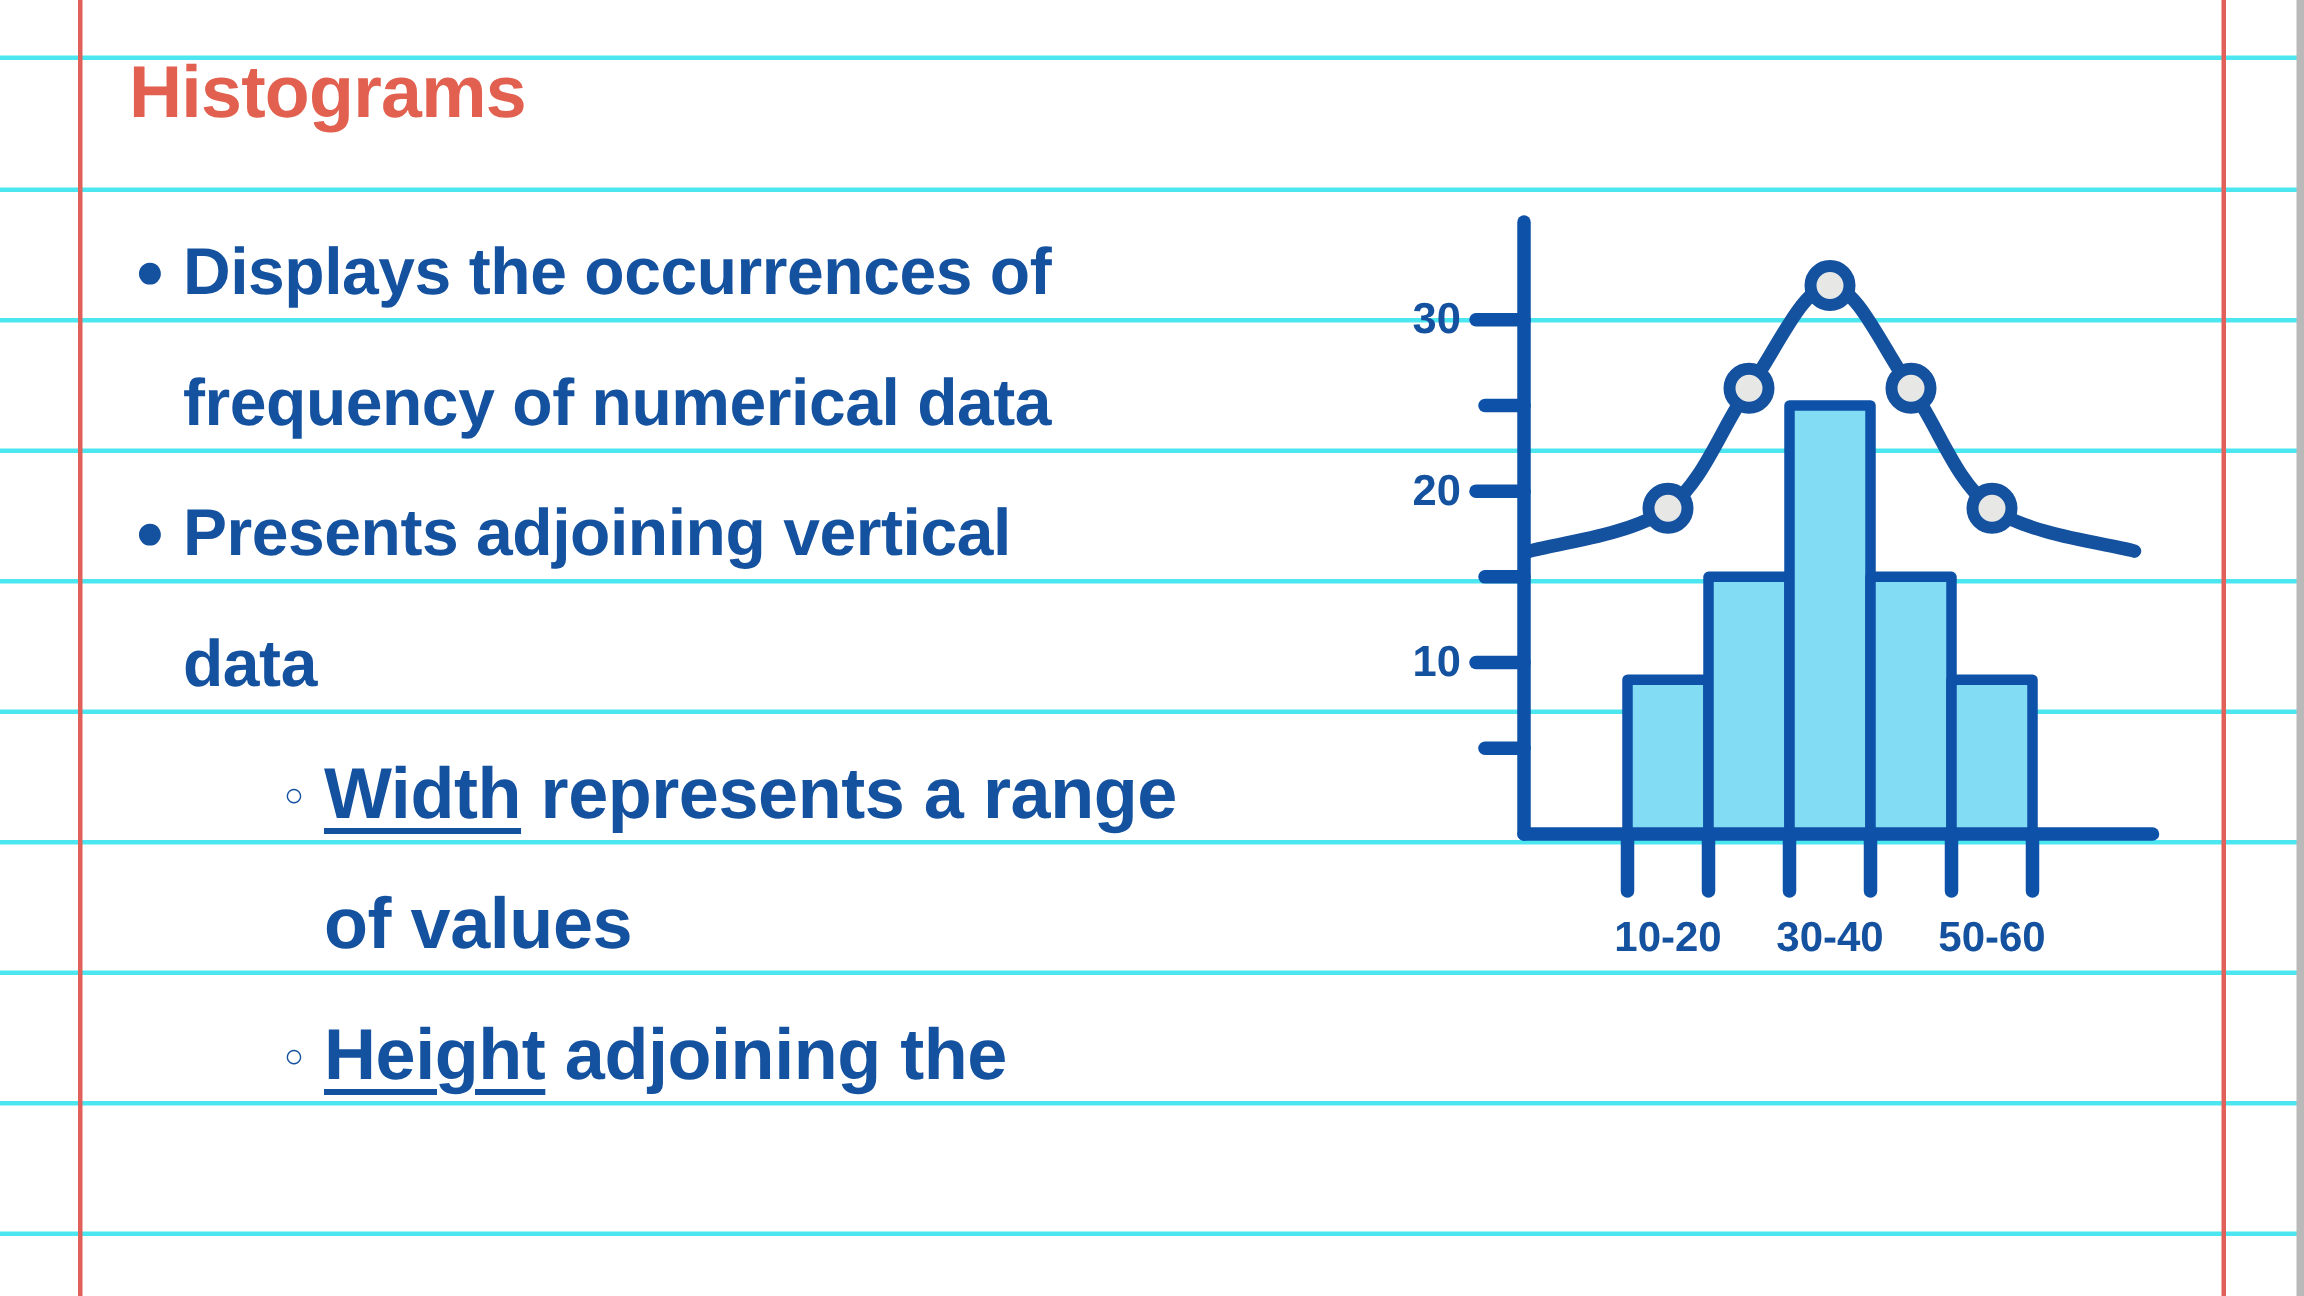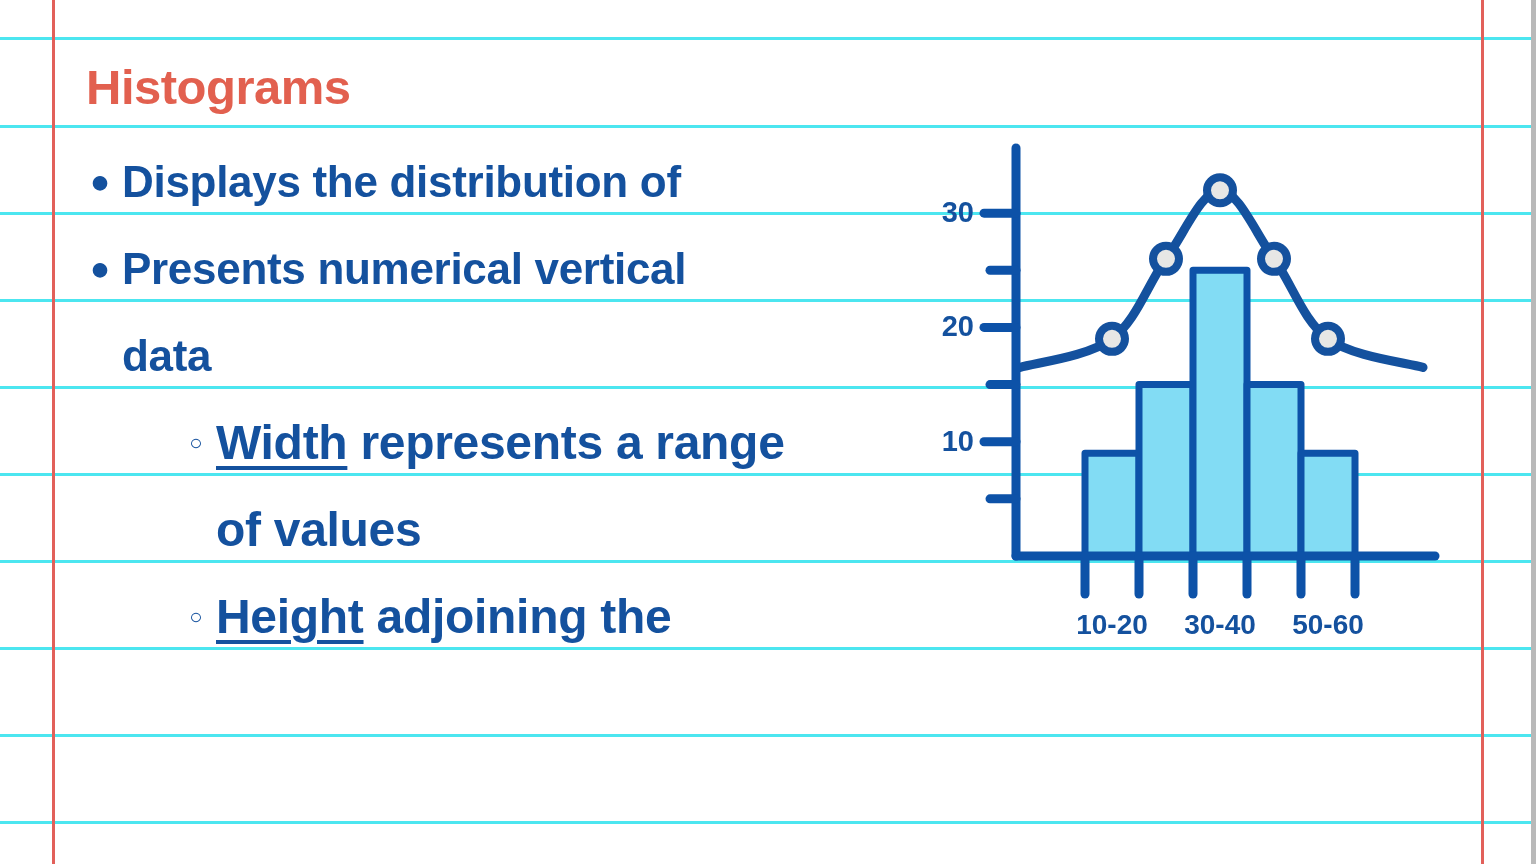--- a/index.html
+++ b/index.html
@@ -49,21 +49,21 @@
 
   
   .content {
     position: relative;
     z-index: 2;
   }
 
   .slide-title {
     position: absolute;
     left: 86px;
-    top: 63px;
+    top: 38px;
     font-size: 49px;
     font-weight: bold;
     color: #E2604F;
     letter-spacing: -0.5px;
     line-height: 1;
     white-space: nowrap;
   }
 
   .bullets {
     position: absolute;
@@ -147,26 +147,30 @@
   </div>
 
   <div class="content">
 
     <div class="slide-title">Histograms</div>
 
     <div class="bullets">
 
       <div class="bullet-row level-1">
         <span class="bullet-marker dot">●</span>
-        <span class="bullet-text">Displays the distribution of</span>
+        <span class="bullet-text">Displays the occurrences of</span>
+      </div>
+      <div class="bullet-row level-1">
+        <span class="bullet-marker dot"></span>
+        <span class="bullet-text">frequency of numerical data</span>
       </div>
 
       <div class="bullet-row level-1">
         <span class="bullet-marker dot">●</span>
-        <span class="bullet-text">Presents numerical vertical</span>
+        <span class="bullet-text">Presents adjoining vertical</span>
       </div>
       <div class="bullet-row level-1">
         <span class="bullet-marker dot"></span>
         <span class="bullet-text">data</span>
       </div>
 
       <div class="bullet-row level-2">
         <span class="bullet-marker circ">○</span>
         <span class="bullet-text"><span class="u">Width</span><span> represents a range</span></span>
       </div>

